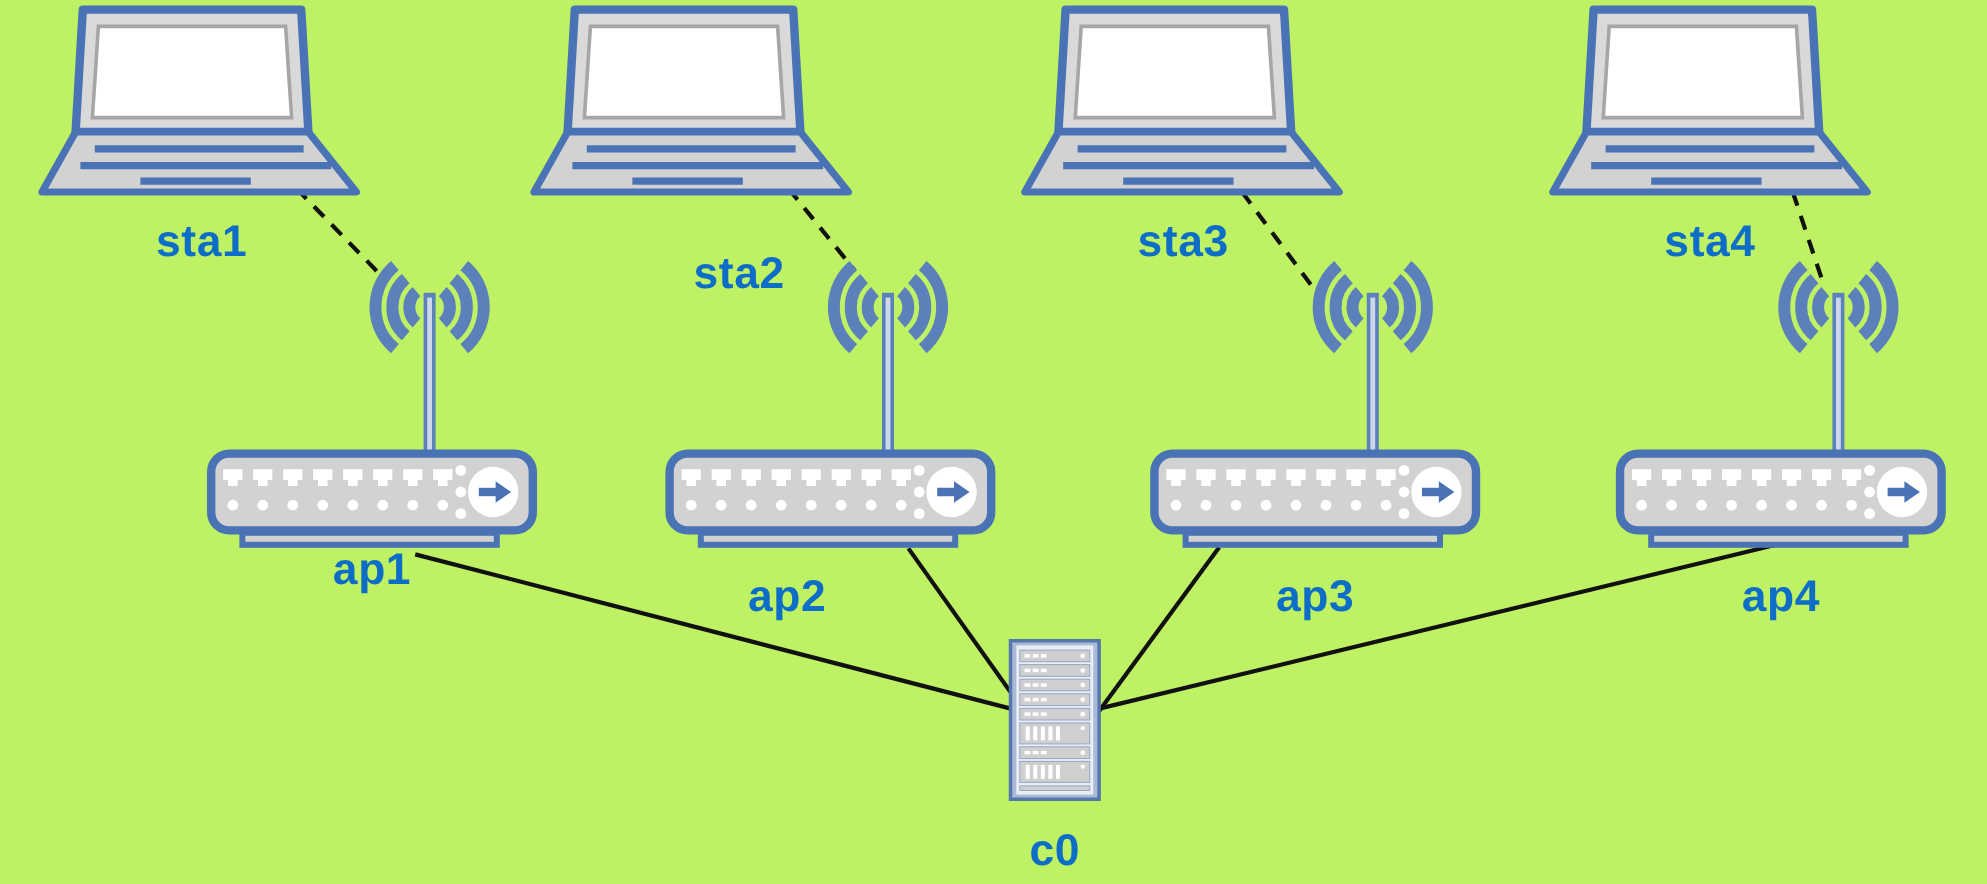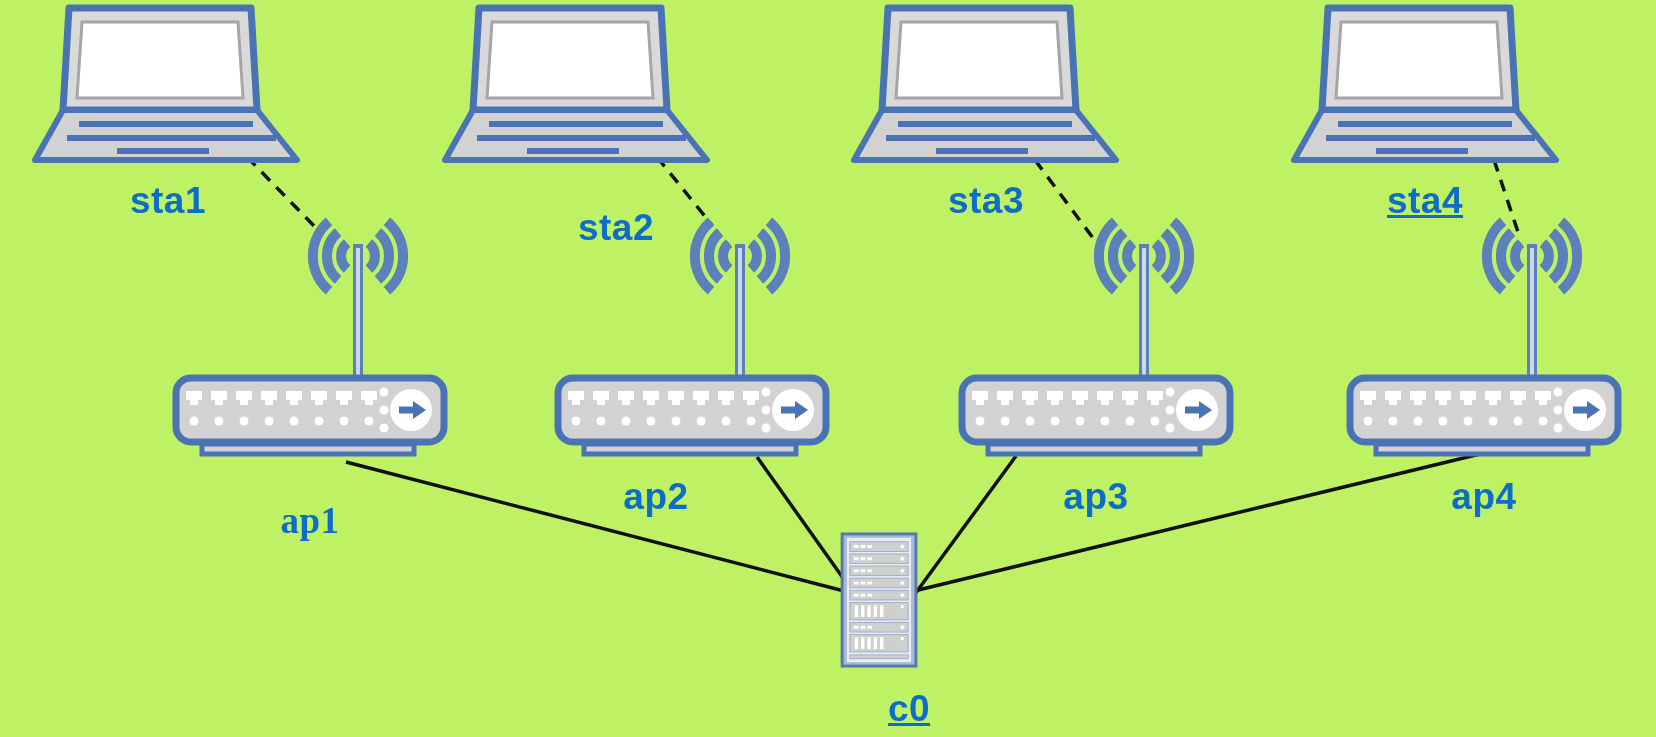--- a/index.html
+++ b/index.html
@@ -191,21 +191,21 @@
     <use href="#sym-ap" x="554" y="188" width="290" height="270"></use>
     <use href="#sym-ap" x="958" y="188" width="290" height="270"></use>
     <use href="#sym-ap" x="1346" y="188" width="290" height="270"></use>
 
     <use href="#sym-server" x="840" y="532" width="78" height="136"></use>
   </svg>
 
   <div class="node-label" style="left:168px;  top:182px;">sta1</div>
   <div class="node-label" style="left:616px;  top:182px;margin-top:27px;">sta2</div>
   <div class="node-label" style="left:986px;  top:182px;text-align:center;">sta3</div>
-  <div class="node-label" style="left:1425px; top:182px;text-decoration:underline;">sta4</div>
-
-  <div class="node-label" style="left:310px;  top:502px;font-family:Liberation Serif, serif;">ap1</div>
+  <div class="node-label" style="left:1425px; top:182px;">sta4</div>
+
+  <div class="node-label" style="left:310px;  top:456px;">ap1</div>
   <div class="node-label" style="left:656px;  top:478px;">ap2</div>
   <div class="node-label" style="left:1096px; top:478px;text-align:center;">ap3</div>
   <div class="node-label" style="left:1484px; top:478px;">ap4</div>
 
-  <div class="node-label" style="left:909px;  top:690px;text-decoration:underline;">c0</div>
+  <div class="node-label" style="left:879px;  top:690px;">c0</div>
 </div>
 
 </body></html>

